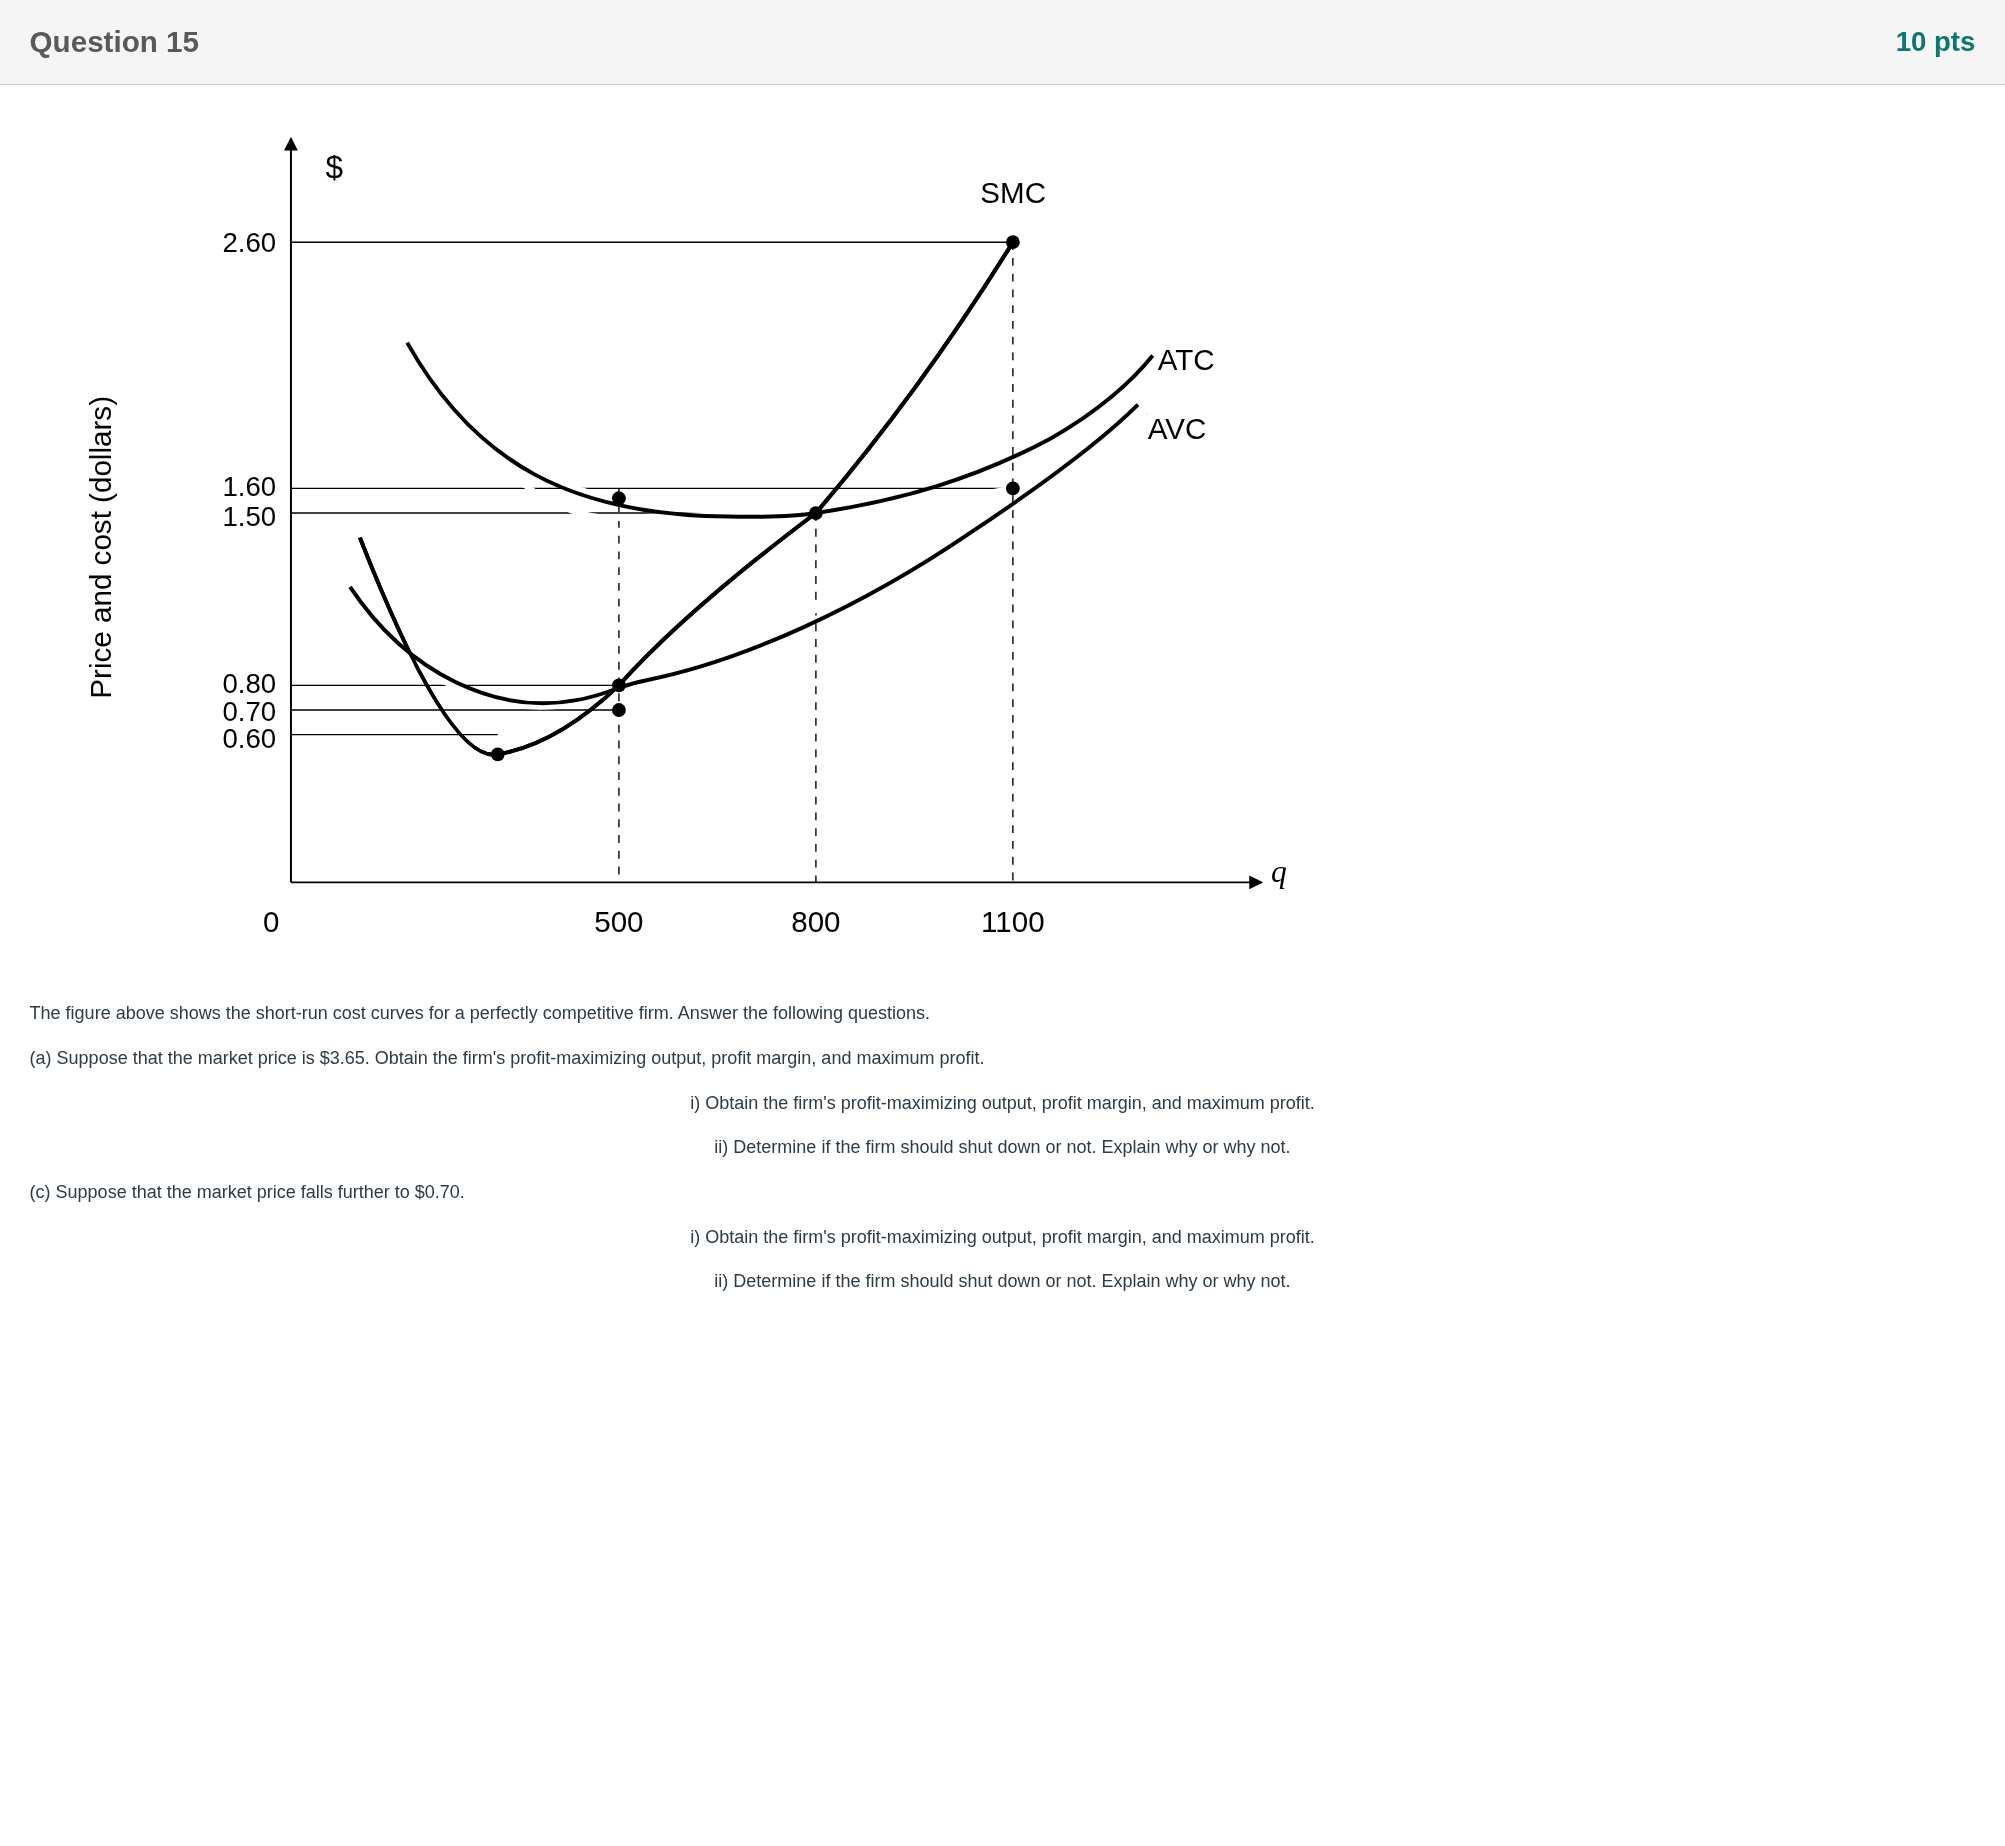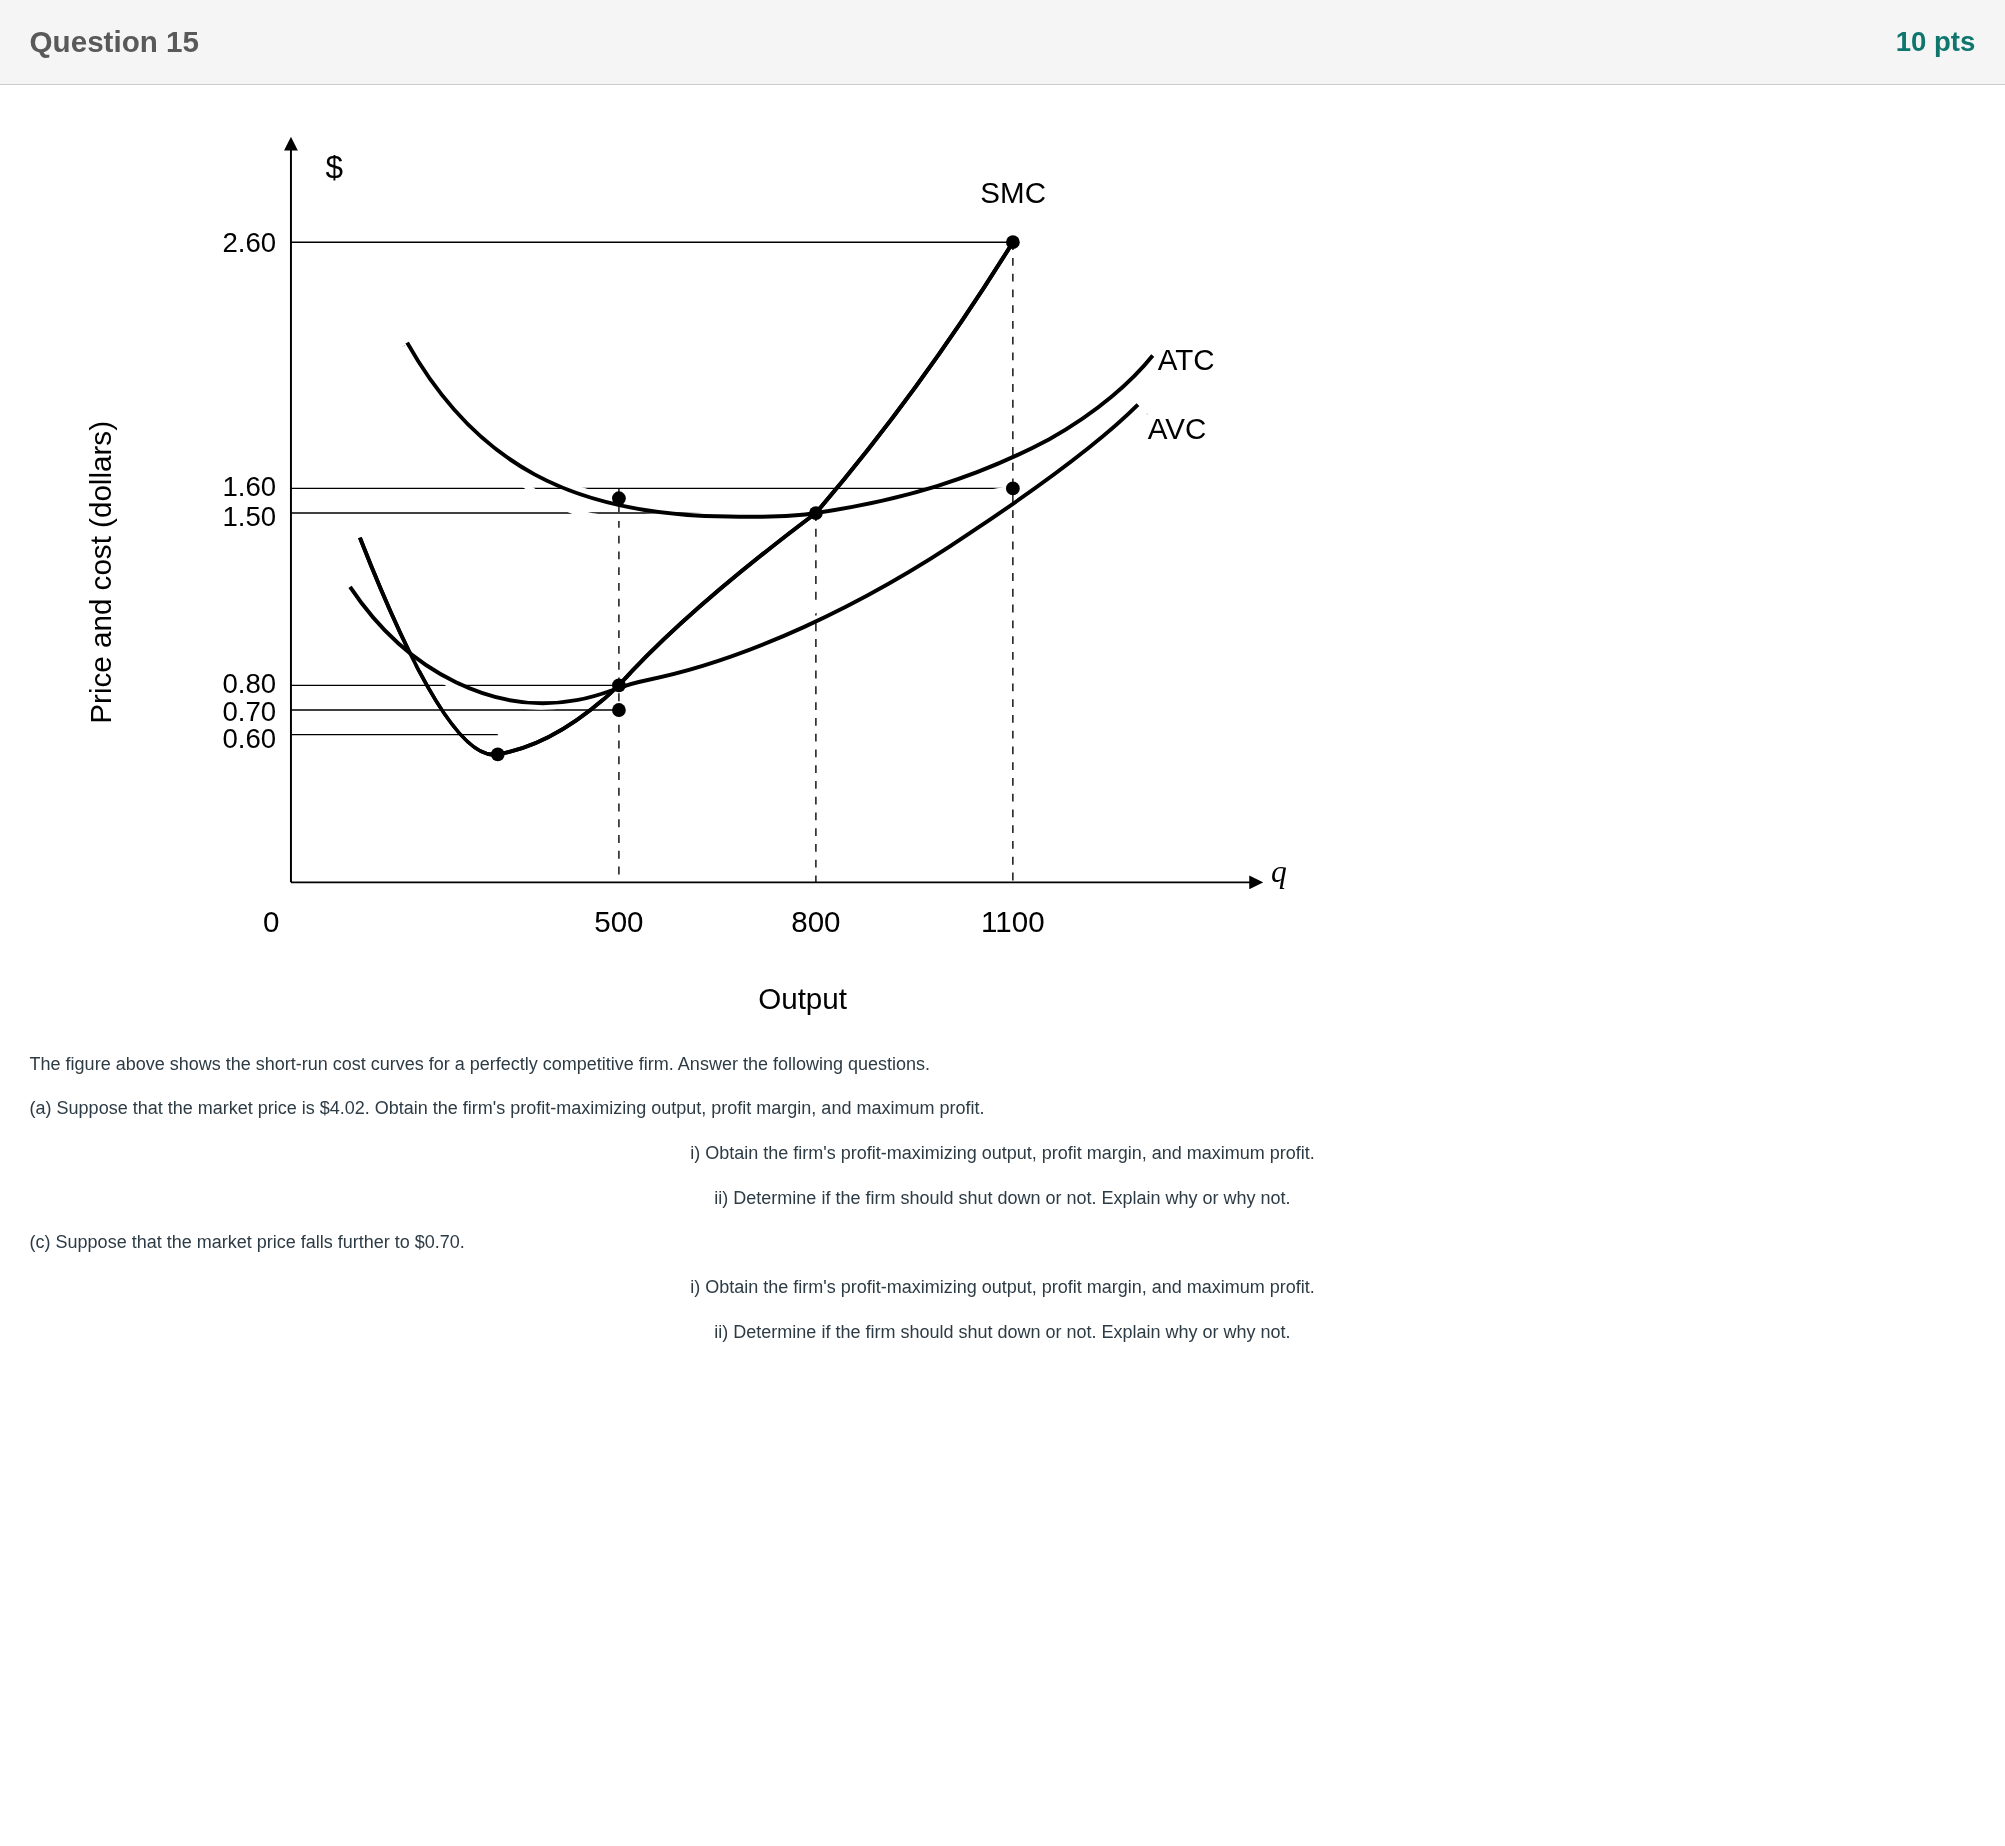--- a/index.html
+++ b/index.html
@@ -109,27 +109,26 @@
         <text x="125" y="408" font-size="28" text-anchor="end" font-family="Arial">1.50</text>
         <text x="125" y="578" font-size="28" text-anchor="end" font-family="Arial">0.80</text>
         <text x="125" y="606" font-size="28" text-anchor="end" font-family="Arial">0.70</text>
         <text x="125" y="634" font-size="28" text-anchor="end" font-family="Arial">0.60</text>
 
         <text x="120" y="820" font-size="30" text-anchor="middle" font-family="Arial">0</text>
         <text x="473" y="820" font-size="30" text-anchor="middle" font-family="Arial">500</text>
         <text x="673" y="820" font-size="30" text-anchor="middle" font-family="Arial">800</text>
         <text x="873" y="820" font-size="30" text-anchor="middle" font-family="Arial">1100</text>
       </svg>
-      <div class="xlabel">Output</div>
     </div>
   </div>
 
   <div class="prose">
     <p>The figure above shows the short-run cost curves for a perfectly competitive firm. Answer the following questions.</p>
-    <p>(a) Suppose that the market price is $4.02. Obtain the firm's profit-maximizing output, profit margin, and maximum profit.</p>
+    <p>(a) Suppose that the market price is $3.65. Obtain the firm's profit-maximizing output, profit margin, and maximum profit.</p>
     <p class="indent">i) Obtain the firm's profit-maximizing output, profit margin, and maximum profit.</p>
     <p class="indent">ii) Determine if the firm should shut down or not. Explain why or why not.</p>
     <p>(c) Suppose that the market price falls further to $0.70.</p>
     <p class="indent">i) Obtain the firm's profit-maximizing output, profit margin, and maximum profit.</p>
     <p class="indent">ii) Determine if the firm should shut down or not. Explain why or why not.</p>
   </div>
 </div>
 
 
 </body></html>

